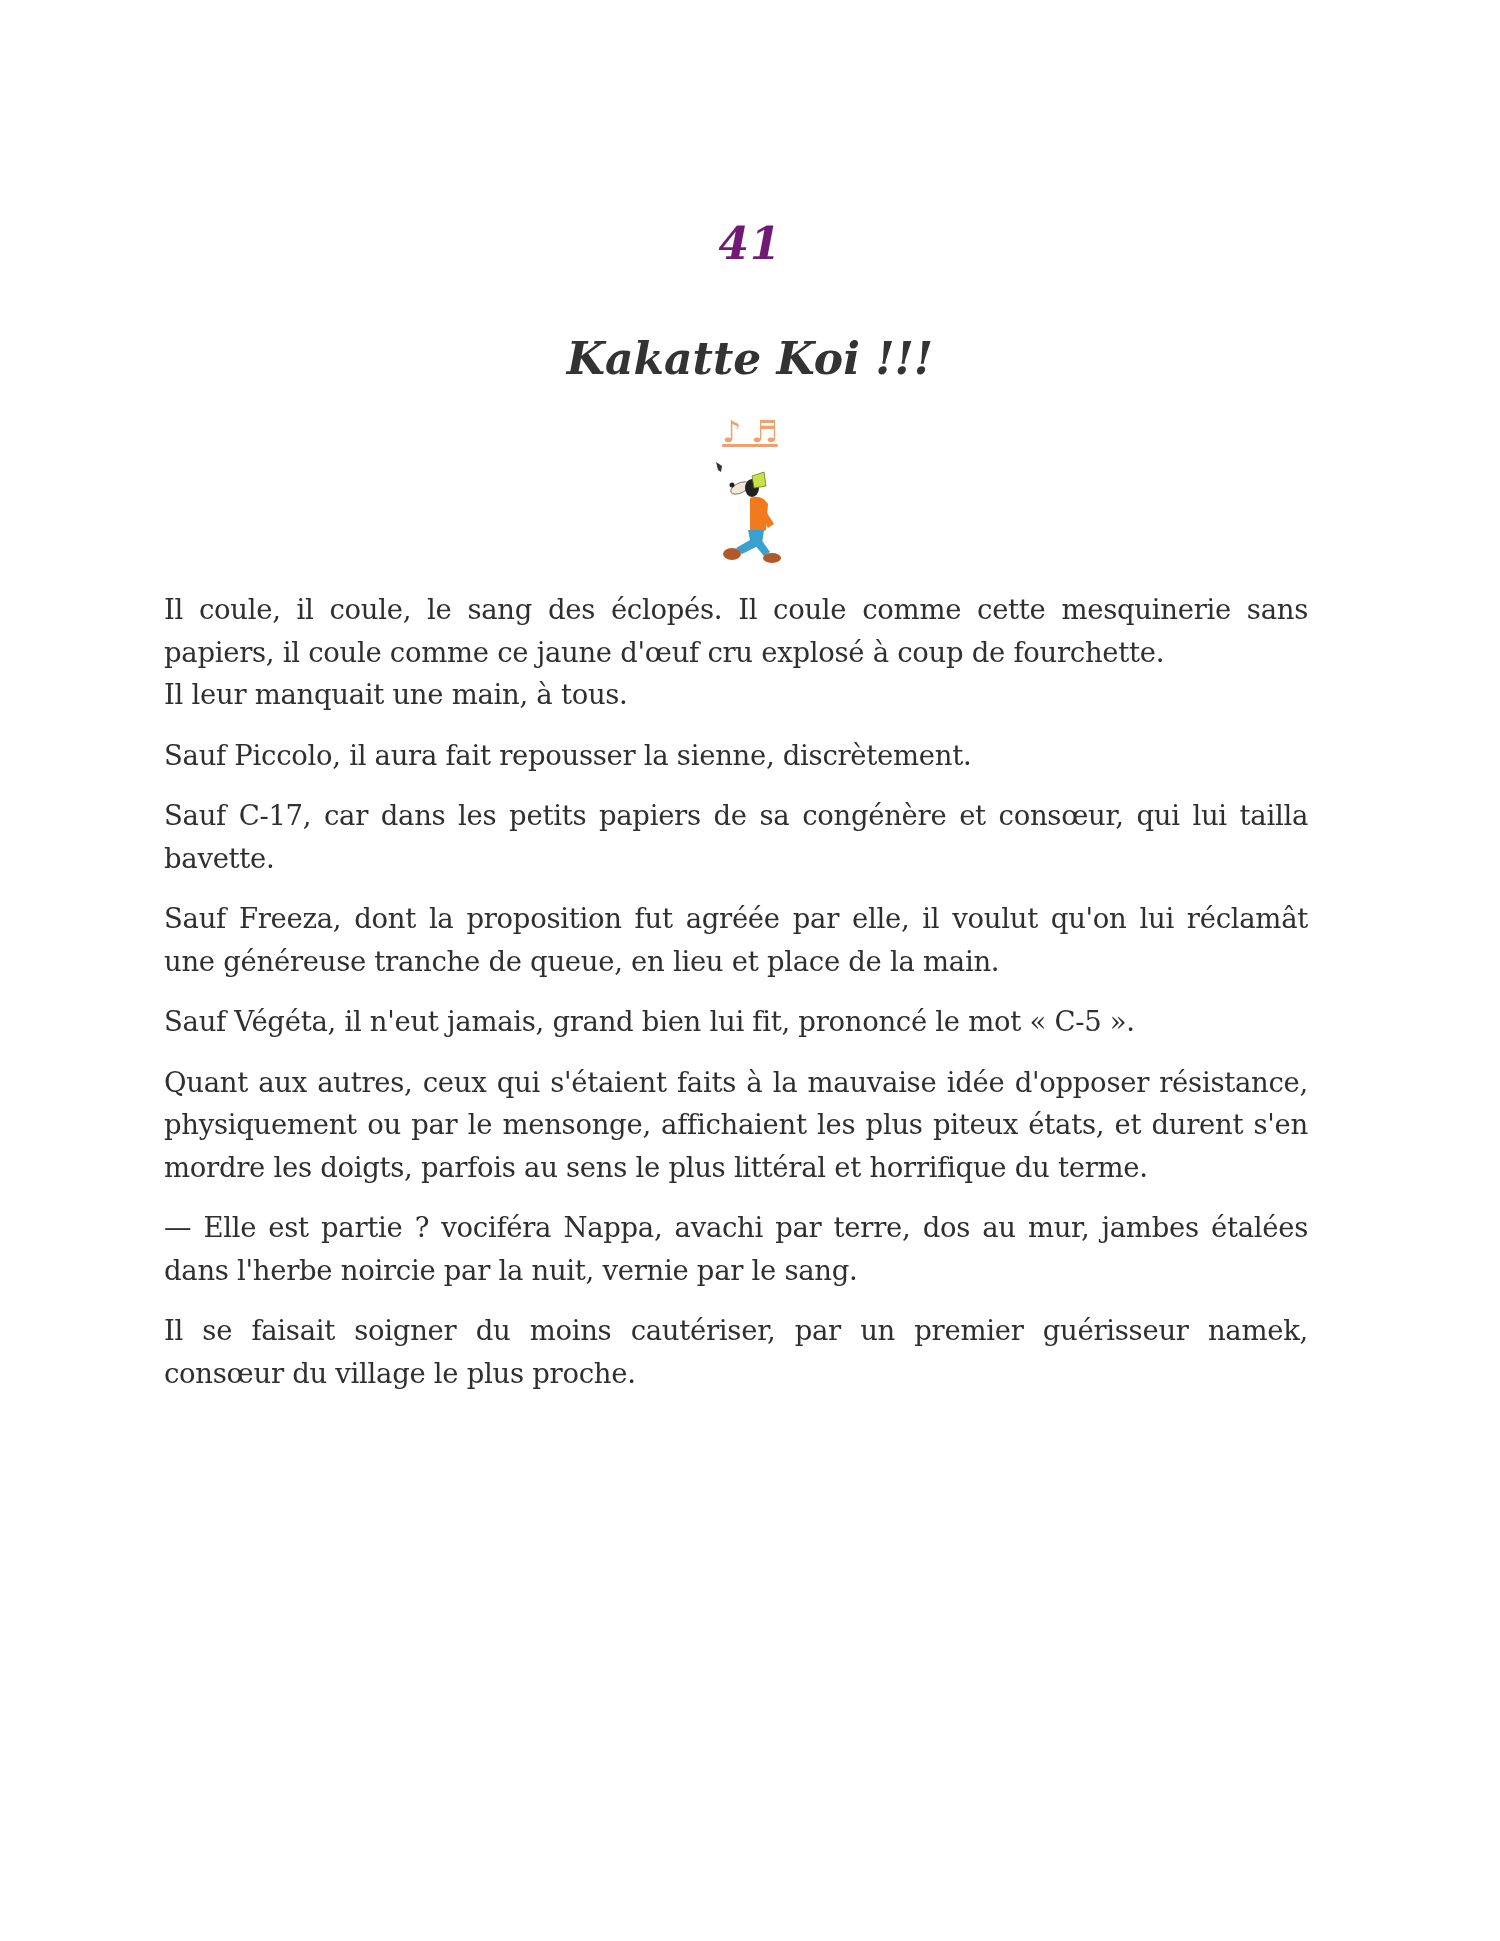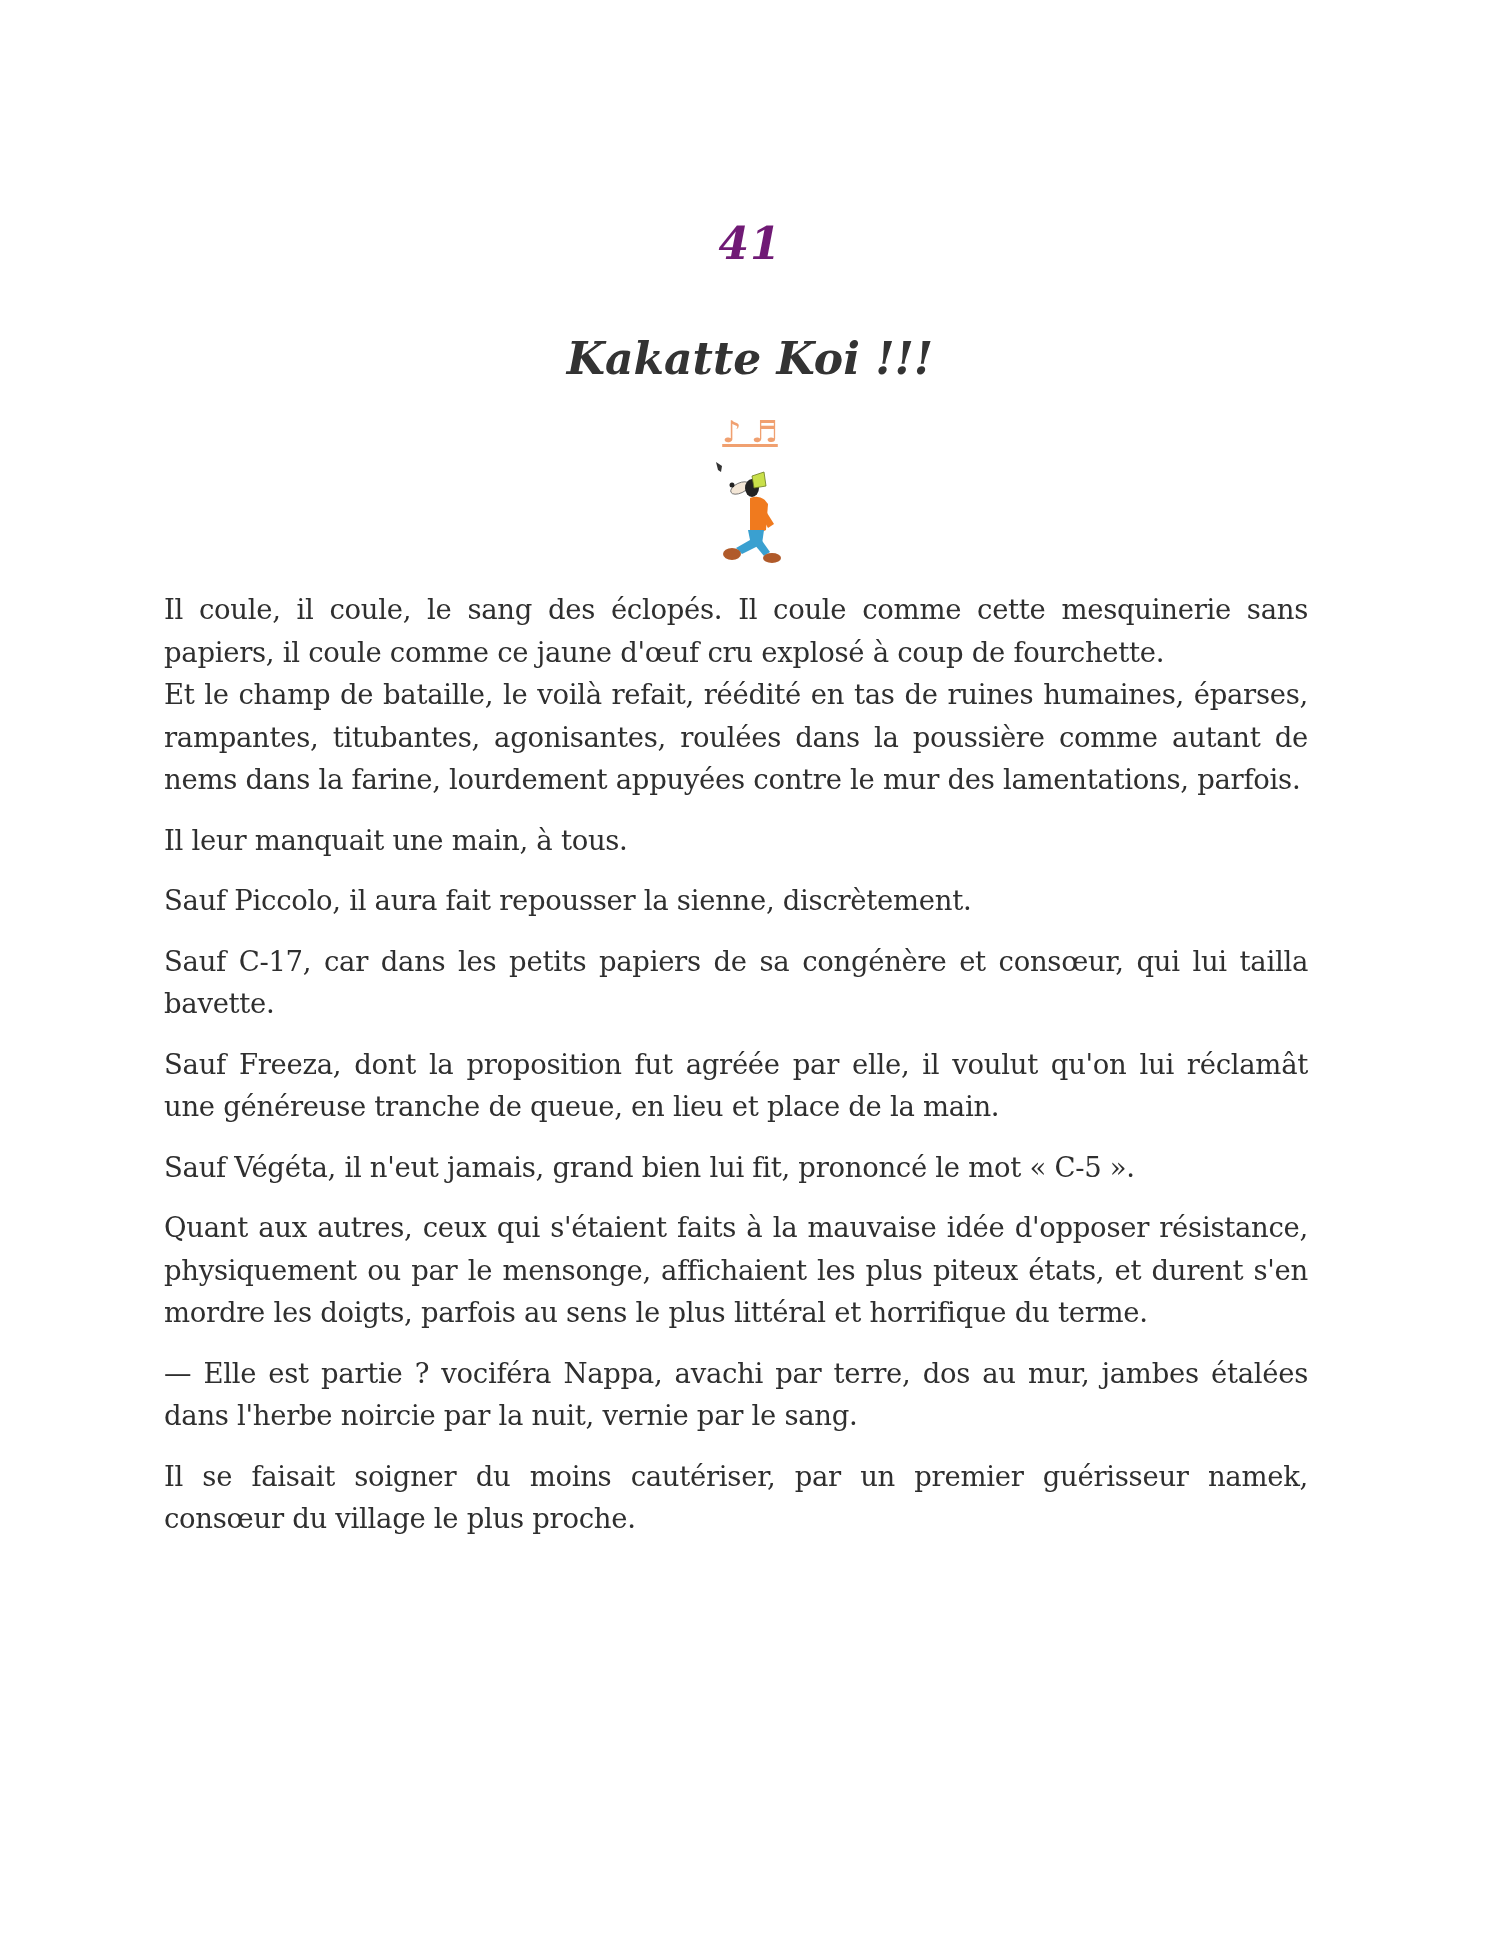--- a/index.html
+++ b/index.html
@@ -53,21 +53,20 @@
 
     <path d="M36 72 L52 72 L50 86 L30 96 L24 90 L38 82 Z" fill="#3aa0d0"></path>
     <path d="M48 80 L58 94 L52 98 L42 86 Z" fill="#3aa0d0"></path>
 
     <ellipse cx="20" cy="96" rx="9" ry="6" fill="#b05a2a"></ellipse>
     <ellipse cx="60" cy="100" rx="9" ry="5" fill="#b05a2a"></ellipse>
   </svg>
 
   <div class="body-text">
     <p class="tight">Il coule, il coule, le sang des éclopés. Il coule comme cette mesquinerie sans papiers, il coule comme ce jaune d'œuf cru explosé à coup de fourchette.</p>
-    <p>Et le champ de bataille, le voilà refait, réédité en tas de ruines humaines, éparses, rampantes, titubantes, agonisantes, roulées dans la poussière comme autant de nems dans la farine, lourdement appuyées contre le mur des lamentations, parfois.</p>
     <p>Il leur manquait une main, à tous.</p>
     <p>Sauf Piccolo, il aura fait repousser la sienne, discrètement.</p>
     <p>Sauf C-17, car dans les petits papiers de sa congénère et consœur, qui lui tailla bavette.</p>
     <p>Sauf Freeza, dont la proposition fut agréée par elle, il voulut qu'on lui réclamât une généreuse tranche de queue, en lieu et place de la main.</p>
     <p>Sauf Végéta, il n'eut jamais, grand bien lui fit, prononcé le mot « C-5 ».</p>
     <p>Quant aux autres, ceux qui s'étaient faits à la mauvaise idée d'opposer résistance, physiquement ou par le mensonge, affichaient les plus piteux états, et durent s'en mordre les doigts, parfois au sens le plus littéral et horrifique du terme.</p>
     <p>— Elle est partie ? vociféra Nappa, avachi par terre, dos au mur, jambes étalées dans l'herbe noircie par la nuit, vernie par le sang.</p>
     <p>Il se faisait soigner du moins cautériser, par un premier guérisseur namek, consœur du village le plus proche.</p>
   </div>
 </div>

